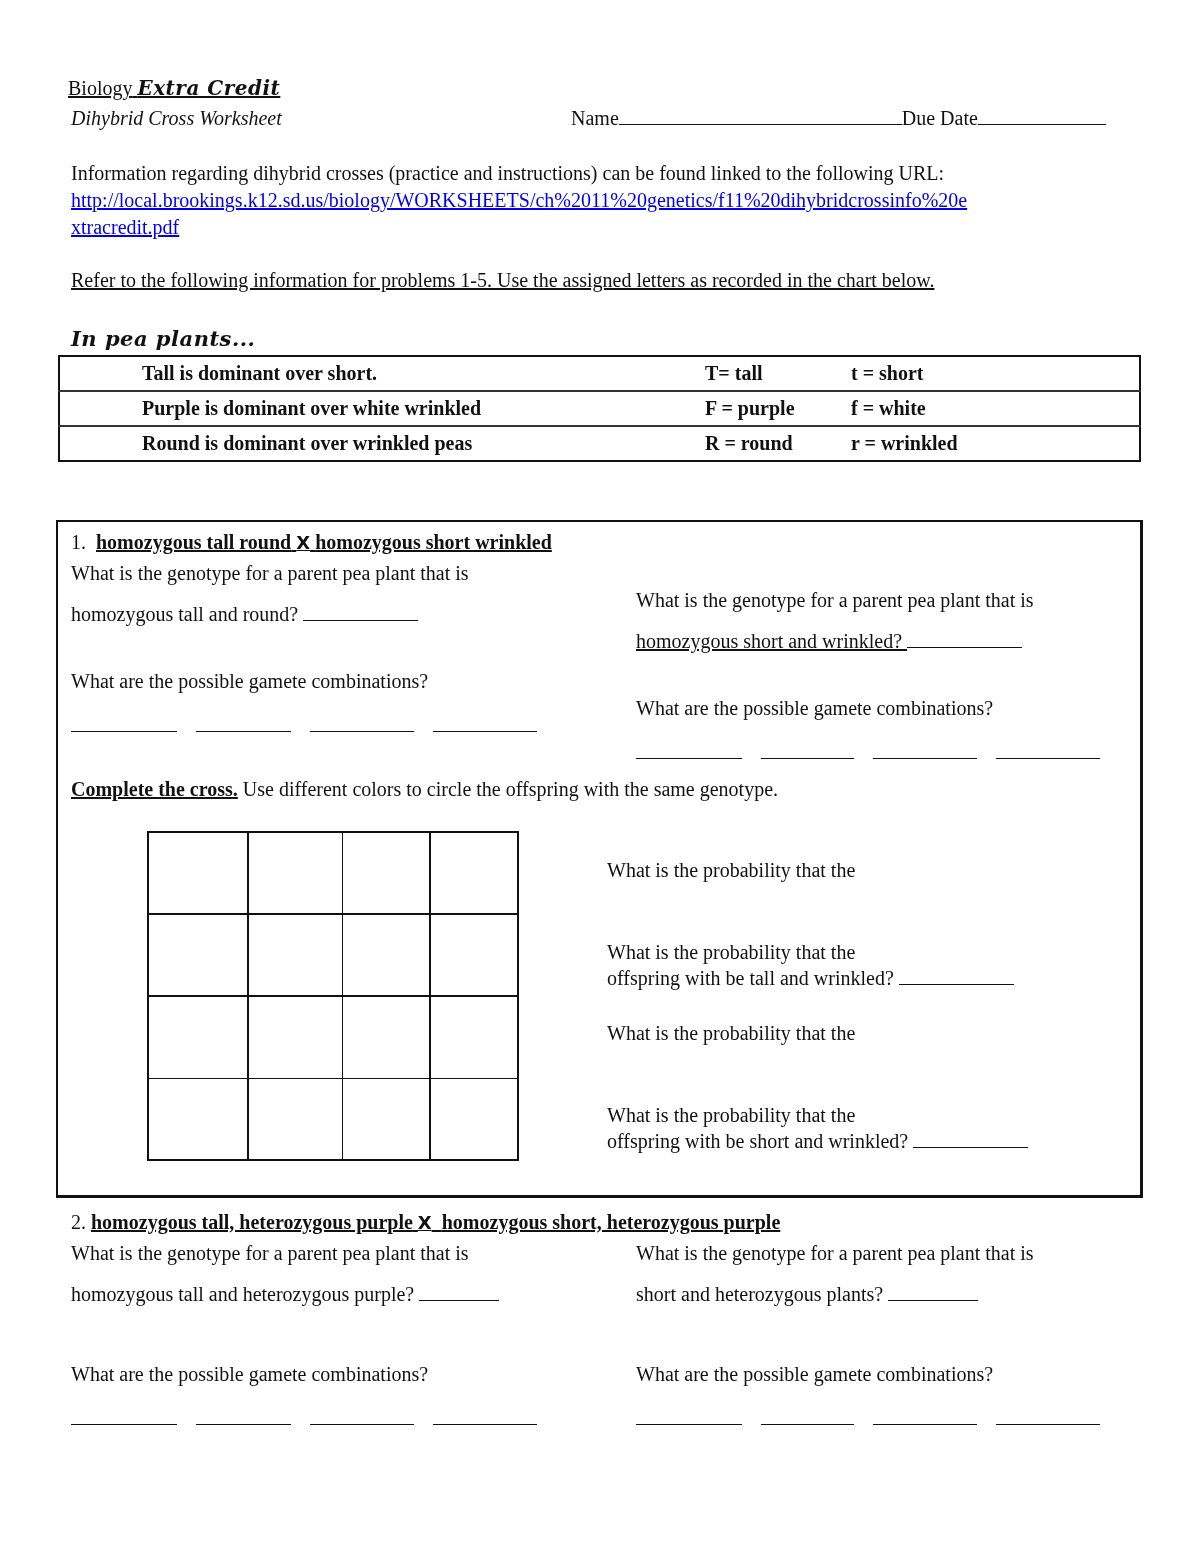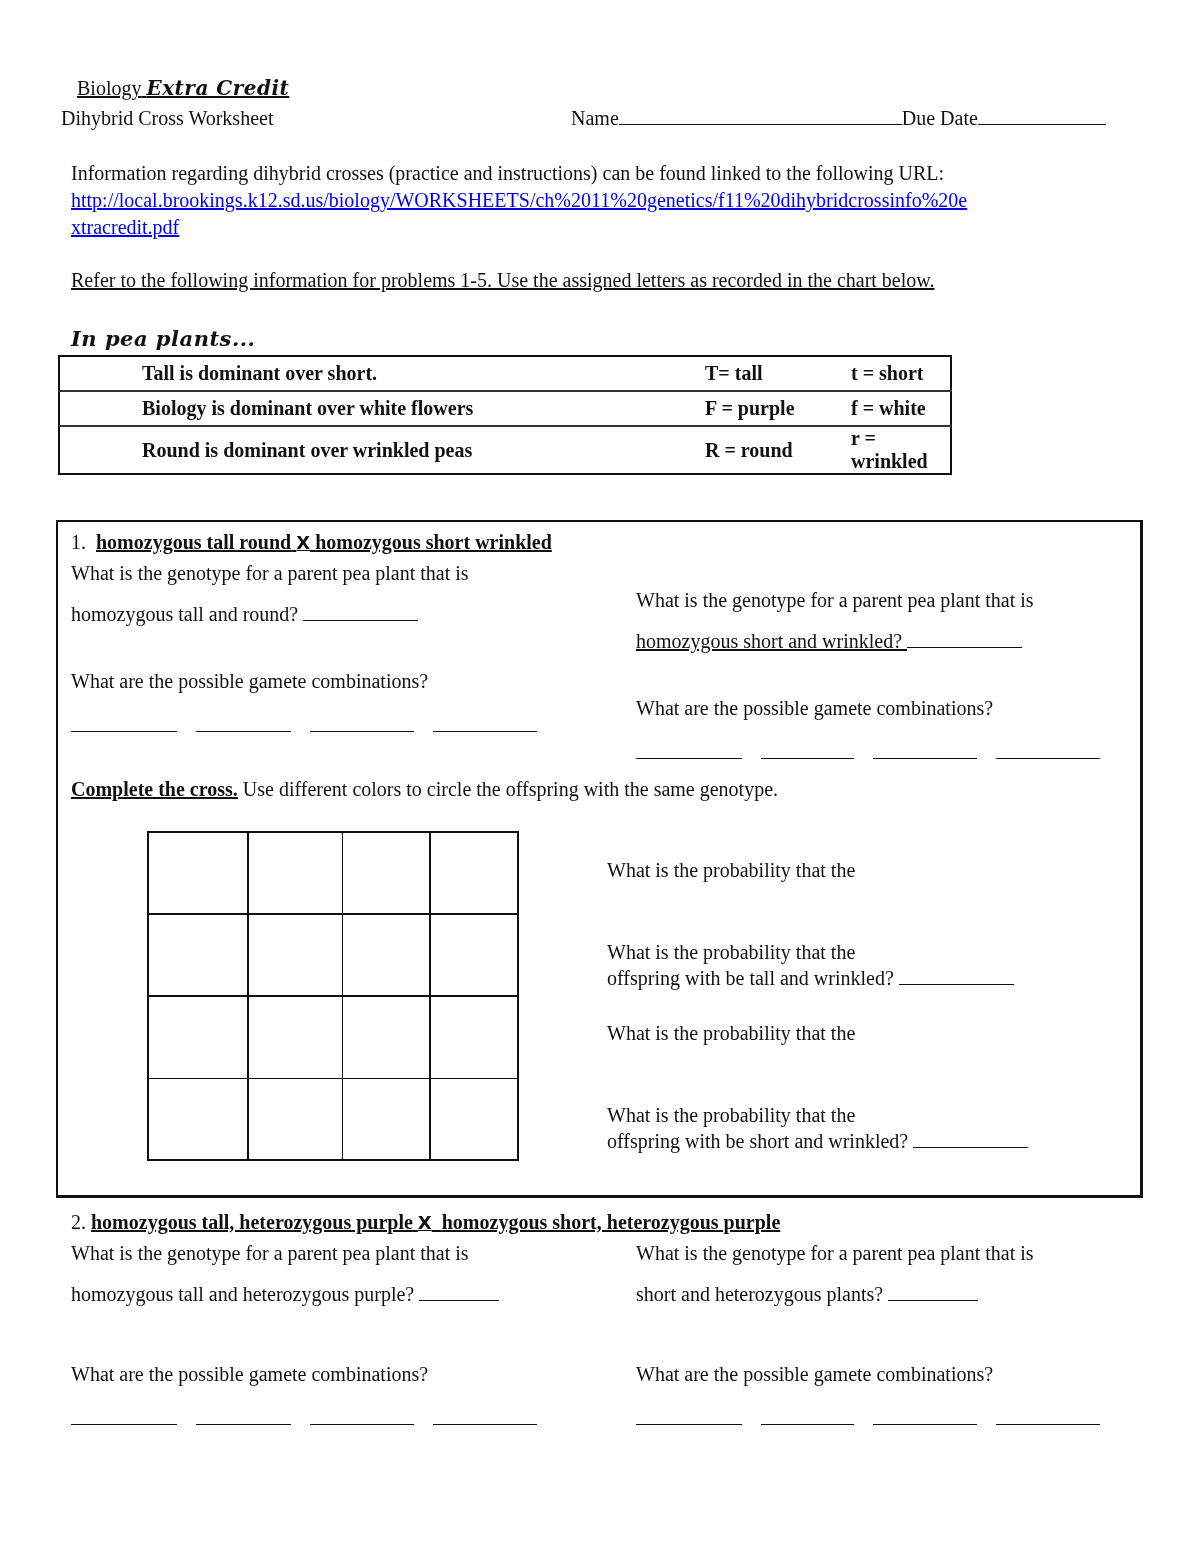--- a/index.html
+++ b/index.html
@@ -10,21 +10,21 @@
   }
   .abs { position: absolute; white-space: nowrap; }
   .script { font-family: "DejaVu Serif", serif; font-style: italic; font-weight: bold; letter-spacing: 0.5px; }
   .u { text-decoration: underline; }
   .b { font-weight: bold; text-decoration: underline; }
   .link { color: #0000ee; text-decoration: underline; }
   .blank { display: inline-block; border-bottom: 1.5px solid #111; height: 14px; vertical-align: baseline; }
 
   
   .trait-table {
-    position: absolute; left: 58px; top: 355px; width: 894px;
+    position: absolute; left: 58px; top: 355px; width: 1083px;
     border: 2px solid #111; border-collapse: collapse;
   }
   .trait-table td {
     border-top: 2px solid #333; height: 33px; padding: 0; font-weight: bold; font-size: 20px;
   }
   .trait-table tr:first-child td { border-top: none; }
   .trait-table td.desc { padding-left: 82px; width: 563px; }
   .trait-table td.dom { width: 146px; }
 
   
@@ -45,45 +45,45 @@
   .punnett .cell.last-col { border-right: none; }
   .punnett .cell.last-row { border-bottom: none; }
   .punnett .cell.thin-r { border-right-width: 1.5px; }
   .punnett .cell.thin-b { border-bottom-width: 1.5px; }
 
   .q { line-height: 26px; }
 </style>
 </head>
 <body>
 
-<div class="abs" style="left:77px; top:76px; font-size:20px;text-align:right;">
+<div class="abs" style="left:68px; top:76px; font-size:20px;text-align:right;">
   <span class="u">Biology</span><span class="u"> </span><span class="u script" style="font-size:20px;">Extra Credit</span>
 </div>
-<div class="abs" style="left:61px; top:107px;">Dihybrid Cross Worksheet</div>
+<div class="abs" style="left:71px; top:107px;font-style:italic;">Dihybrid Cross Worksheet</div>
 <div class="abs" style="left:571px; top:107px;">
   <span>Name</span><span class="blank" style="width:283px;"></span><span>Due Date</span><span class="blank" style="width:128px;"></span>
 </div>
 
 <div class="abs" style="left:71px; top:162px;">Information regarding dihybrid crosses (practice and instructions) can be found linked to the following URL:</div>
 <div class="abs link" style="left:71px; top:189px;">http://local.brookings.k12.sd.us/biology/WORKSHEETS/ch%2011%20genetics/f11%20dihybridcrossinfo%20e</div>
 <div class="abs link" style="left:71px; top:216px;">xtracredit.pdf</div>
 
 <div class="abs u" style="left:71px; top:269px;">Refer to the following information for problems 1-5.  Use the assigned letters as recorded in the chart below.</div>
 
 <div class="abs script" style="left:71px; top:326px; font-size:21px;">In pea plants...</div>
 
 <table class="trait-table">
   <tbody>
     <tr>
       <td class="desc">Tall is dominant over short.</td>
       <td class="dom">T= tall</td>
       <td>t = short</td>
     </tr>
     <tr>
-      <td class="desc">Biology is dominant over white flowers</td>
+      <td class="desc">Purple is dominant over white wrinkled</td>
       <td class="dom">F = purple</td>
       <td>f = white</td>
     </tr>
     <tr>
       <td class="desc">Round is dominant over wrinkled peas</td>
       <td class="dom">R = round</td>
       <td>r = wrinkled</td>
     </tr>
   </tbody>
 </table>

